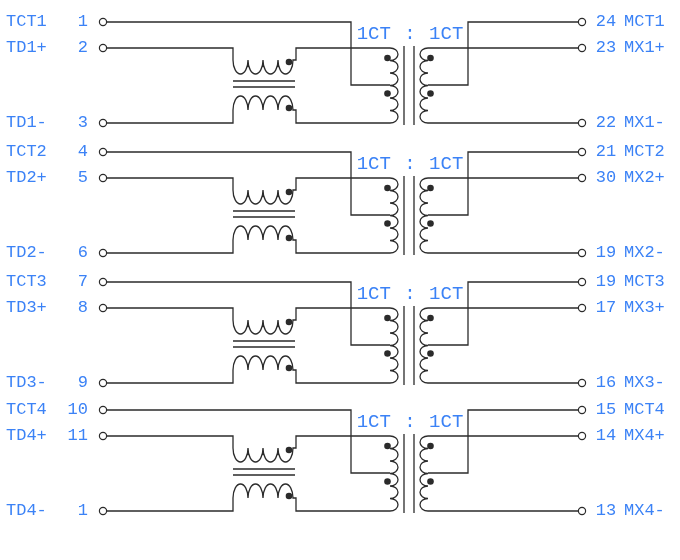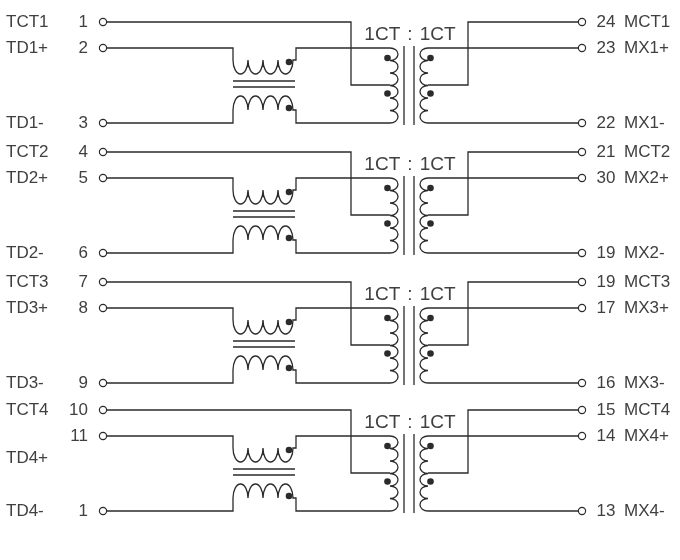--- a/index.html
+++ b/index.html
@@ -1,19 +1,19 @@
 <!DOCTYPE html>
 <html><head>
 <meta charset="utf-8">
 <style>
   html,body { margin:0; padding:0; background:#ffffff; }
   .canvas {
     position:relative; width:680px; height:560px; overflow:hidden;
-    background:#ffffff; color:#404040;
-    font-family:Liberation Sans, sans-serif;
+    background:#ffffff; color:#3b82f6;
+    font-family:Liberation Mono, monospace;
   }
   .schem-svg { position:absolute; left:0; top:0; }
   .lbl {
     position:absolute; height:20px; line-height:20px;
     font-size:17px; white-space:nowrap;
   }
   .lname-l { left:6px;  width:52px; text-align:left; }
   .lnum-l  { left:60px; width:28px; text-align:right; }
   .lnum-r  { left:594px; width:24px; text-align:center; }
   .lname-r { left:624px; width:60px; text-align:left; }
@@ -93,21 +93,21 @@
 
   <div class="lbl lname-l" style="top:272px">TCT3</div>
   <div class="lbl lnum-l" style="top:272px">7</div>
   <div class="lbl lname-l" style="top:298px">TD3+</div>
   <div class="lbl lnum-l" style="top:298px">8</div>
   <div class="lbl lname-l" style="top:373px">TD3-</div>
   <div class="lbl lnum-l" style="top:373px">9</div>
 
   <div class="lbl lname-l" style="top:400px">TCT4</div>
   <div class="lbl lnum-l" style="top:400px">10</div>
-  <div class="lbl lname-l" style="top:448px">TD4+</div>
+  <div class="lbl lname-l" style="top:426px">TD4+</div>
   <div class="lbl lnum-l" style="top:426px">11</div>
   <div class="lbl lname-l" style="top:501px">TD4-</div>
   <div class="lbl lnum-l" style="top:501px">1</div>
 
   <div class="lbl lnum-r" style="top:12px">24</div>
   <div class="lbl lname-r" style="top:12px">MCT1</div>
   <div class="lbl lnum-r" style="top:38px">23</div>
   <div class="lbl lname-r" style="top:38px">MX1+</div>
   <div class="lbl lnum-r" style="top:113px">22</div>
   <div class="lbl lname-r" style="top:113px">MX1-</div>

